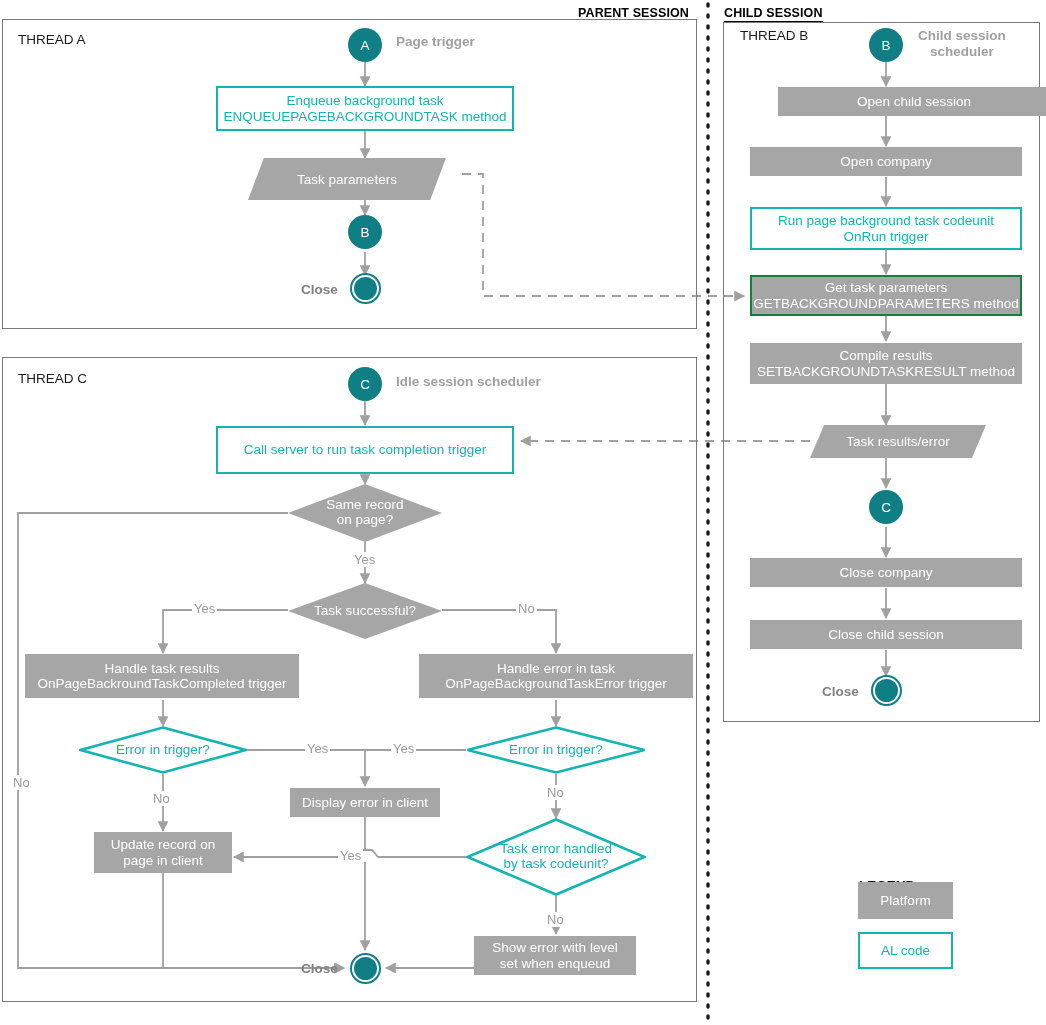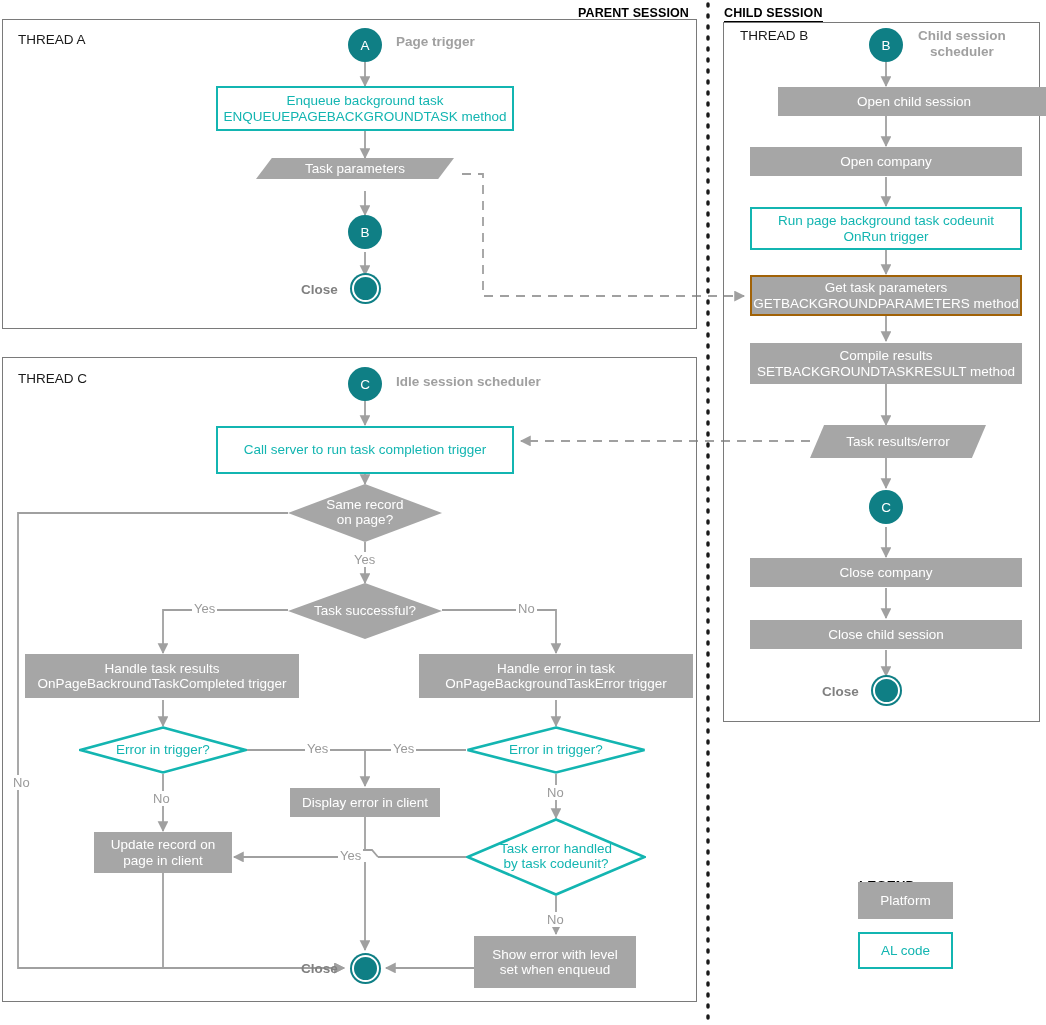--- a/index.html
+++ b/index.html
@@ -13,21 +13,21 @@
     letter-spacing:.1px;white-space:nowrap;
   }
   
   .panel{position:absolute;border:1px solid #7a7a7a;background:transparent;box-sizing:border-box;}
   .thread-label{position:absolute;font-size:13.5px;color:#1a1a1a;white-space:nowrap;}
 
   
   .node{position:absolute;box-sizing:border-box;display:flex;align-items:center;justify-content:center;text-align:center;}
   .platform{background:#a6a6a6;color:#ffffff;font-size:13.5px;line-height:1.12;}
   .alcode{background:#ffffff;color:#13b5b1;border:2px solid #13b5b1;font-size:13.5px;line-height:1.12;}
-  .platform-al{background:#a6a6a6;color:#ffffff;border:2px solid #a16207;font-size:13.5px;line-height:1.12;}
+  .platform-al{background:#a6a6a6;color:#ffffff;border:2px solid #15803d;font-size:13.5px;line-height:1.12;}
 
   .circle-node{position:absolute;border-radius:50%;background:#0f7f85;color:#ffffff;
     display:flex;align-items:center;justify-content:center;font-size:13.5px;}
   .close-node{position:absolute;border-radius:50%;background:#0f7f85;border:2px solid #ffffff;
     box-shadow:0 0 0 2px #0f7f85;box-sizing:border-box;}
   .close-label{position:absolute;font-size:13.5px;font-weight:bold;color:#808080;white-space:nowrap;}
 
   .caption-gray{position:absolute;font-size:13.5px;font-weight:bold;color:#a0a0a0;line-height:1.15;}
 
   
@@ -137,21 +137,21 @@
   <div class="circle-node" style="left:348px;width:34px;top:28px;height:34px;">
     <span>A</span>
   </div>
   <div class="caption-gray" style="left:396px;top:34px;">Page trigger</div>
 
   <div class="node alcode" style="left:216px;top:86px;width:298px;height:45px;flex-direction:column;">
     <span>Enqueue background task</span>
     <span>ENQUEUEPAGEBACKGROUNDTASK method</span>
   </div>
 
-  <div class="paral" style="left:256px;top:158px;width:198px;height:21px;">
+  <div class="paral" style="left:248px;top:158px;width:198px;height:42px;">
     <span>Task parameters</span>
   </div>
 
   <div class="circle-node" style="left:348px;top:215px;width:34px;height:34px;">
     <span>B</span>
   </div>
 
   <div class="close-node" style="left:352px;top:275px;width:27px;height:27px;"></div>
   <div class="close-label" style="left:301px;top:282px;">Close</div>
 
@@ -287,21 +287,21 @@
     <div class="dtext">
       <div>
         <div>Task error handled</div>
         <div>by task codeunit?</div>
       </div>
     </div>
   </div>
   <div class="elabel" style="left:338px;top:848px;">Yes</div>
   <div class="elabel" style="left:545px;top:912px;">No</div>
 
-  <div class="node platform" style="left:474px;top:936px;width:162px;height:52px;flex-direction:column;">
+  <div class="node platform" style="left:474px;top:936px;width:162px;height:39px;flex-direction:column;">
     <span>Show error with level</span>
     <span>set when enqueud</span>
   </div>
 
   <div class="close-node" style="left:352px;top:955px;width:27px;height:27px;"></div>
   <div class="close-label" style="left:301px;top:961px;">Close</div>
 
   <div class="legend-title" style="left:859px;top:852px;">LEGEND</div>
   <div class="legend-box platform" style="left:858px;top:882px;width:95px;height:37px;">
     <span>Platform</span>

